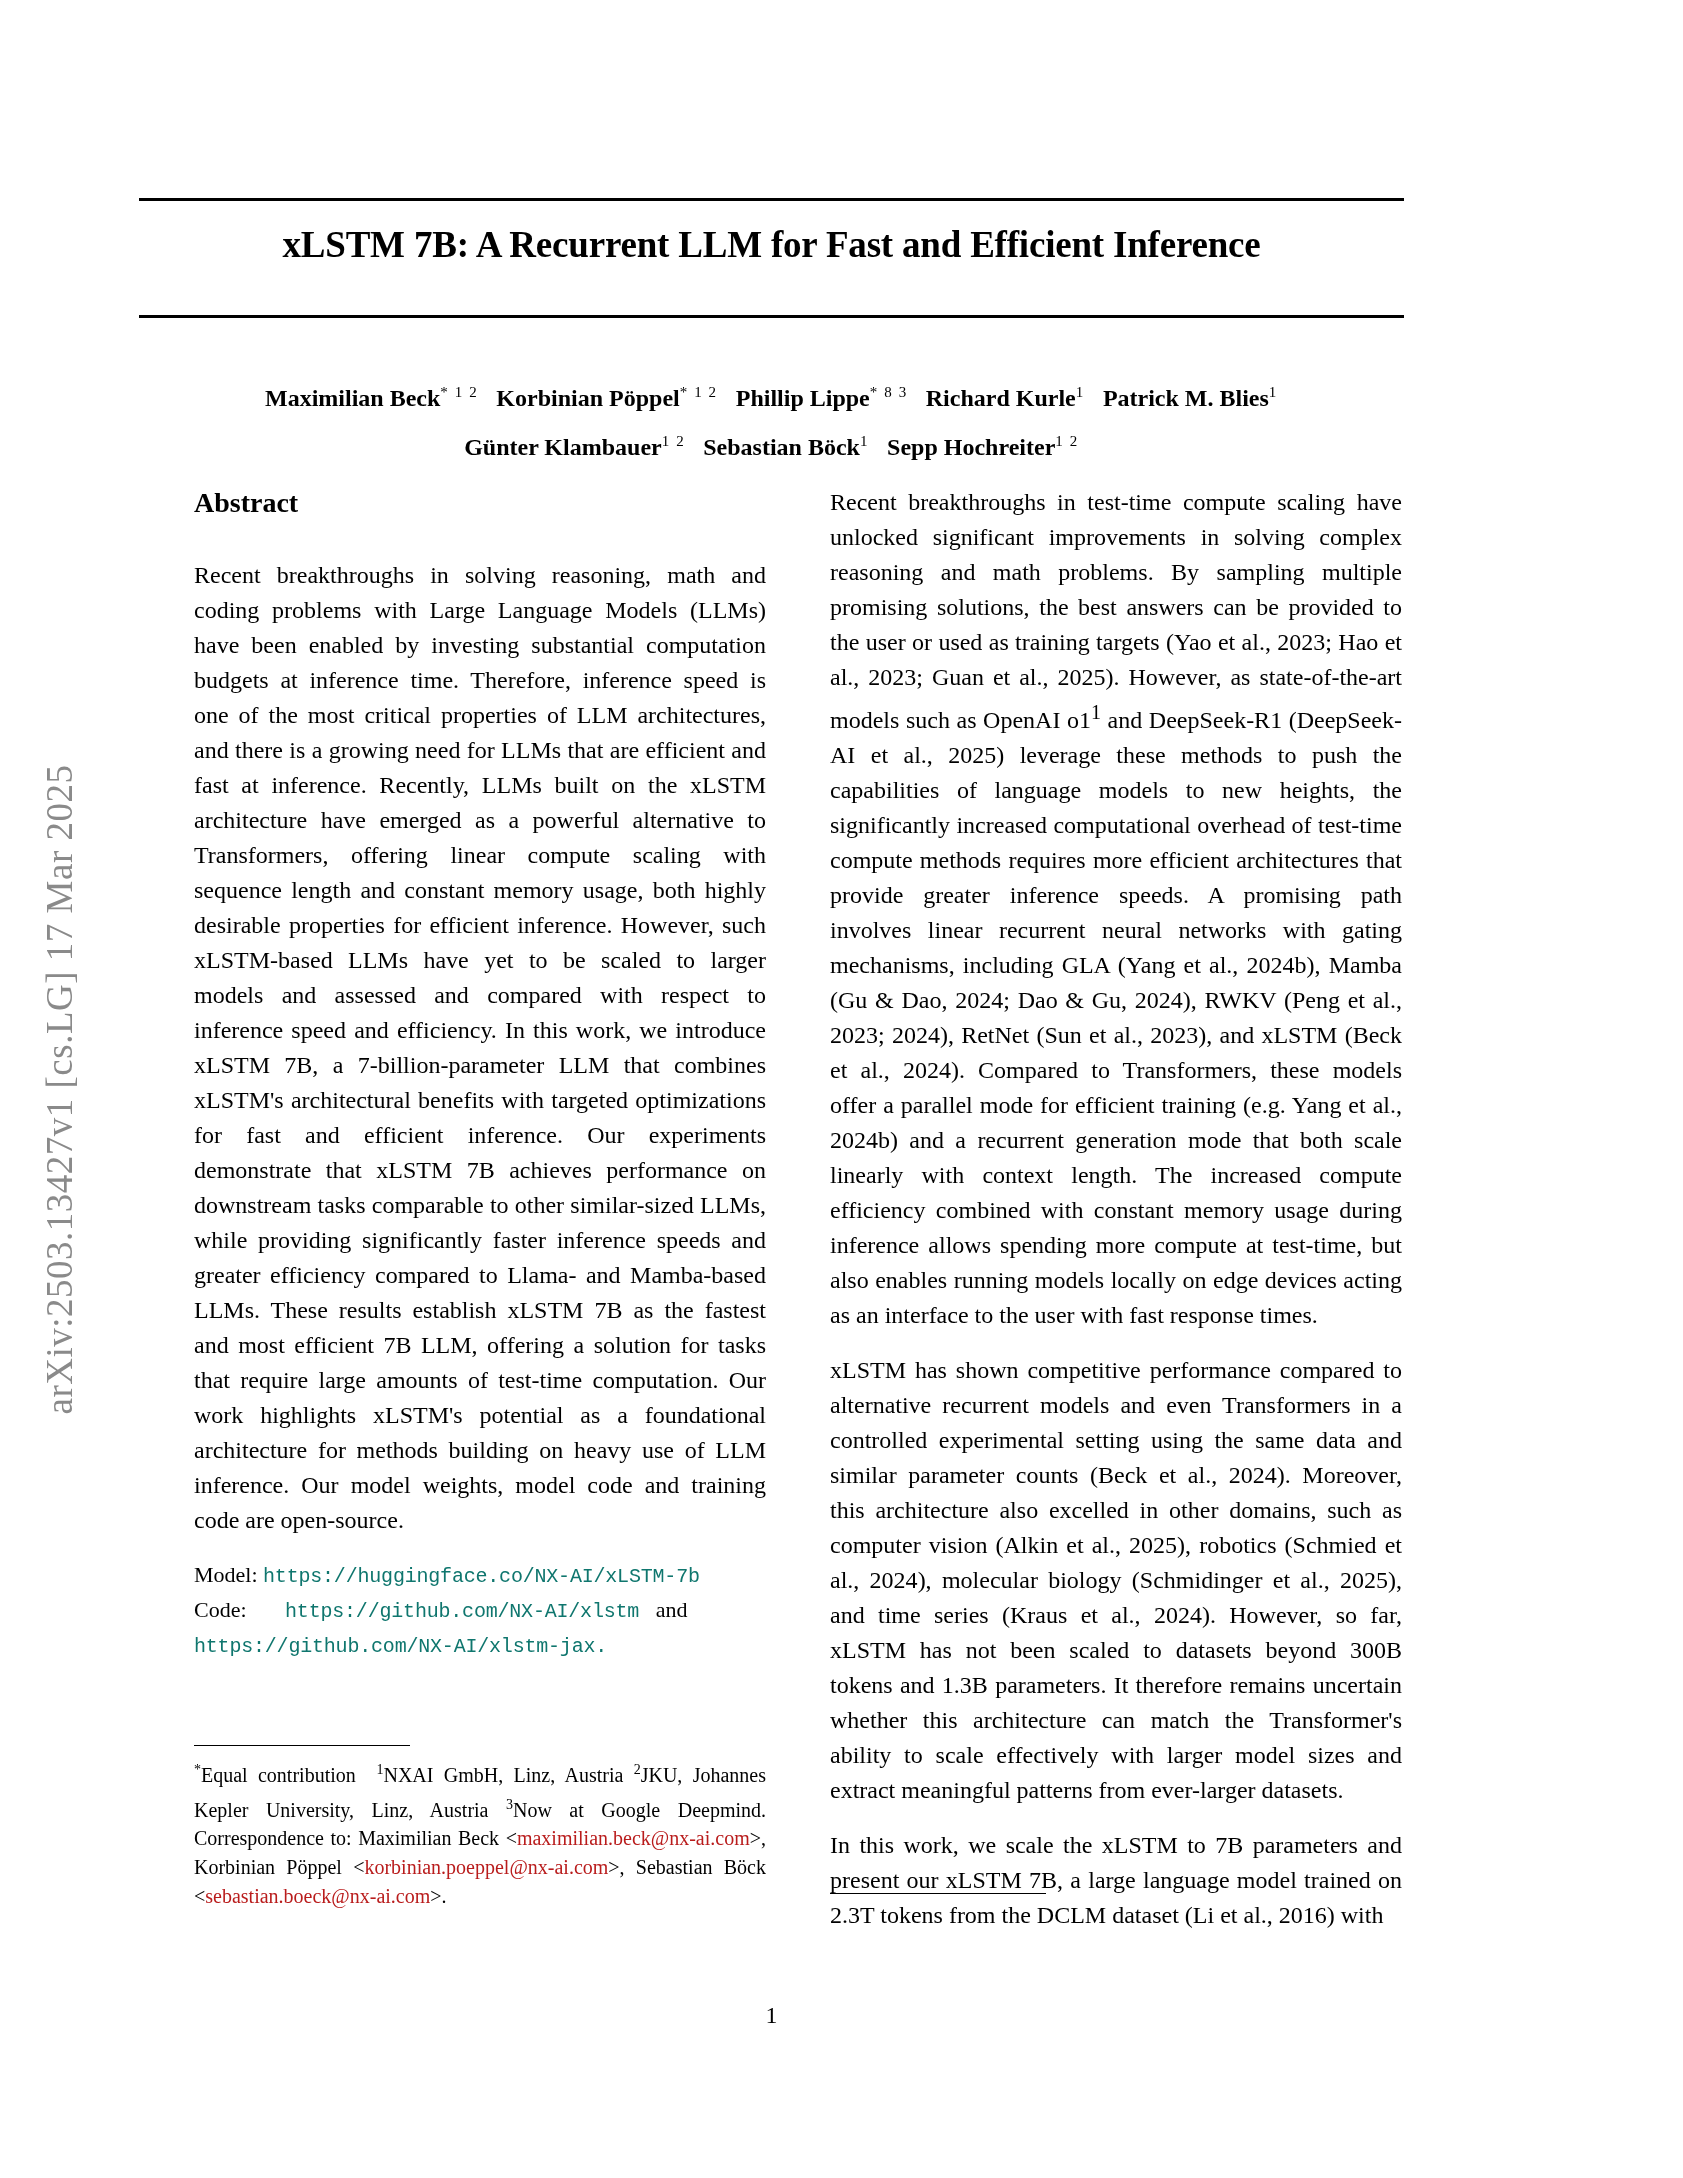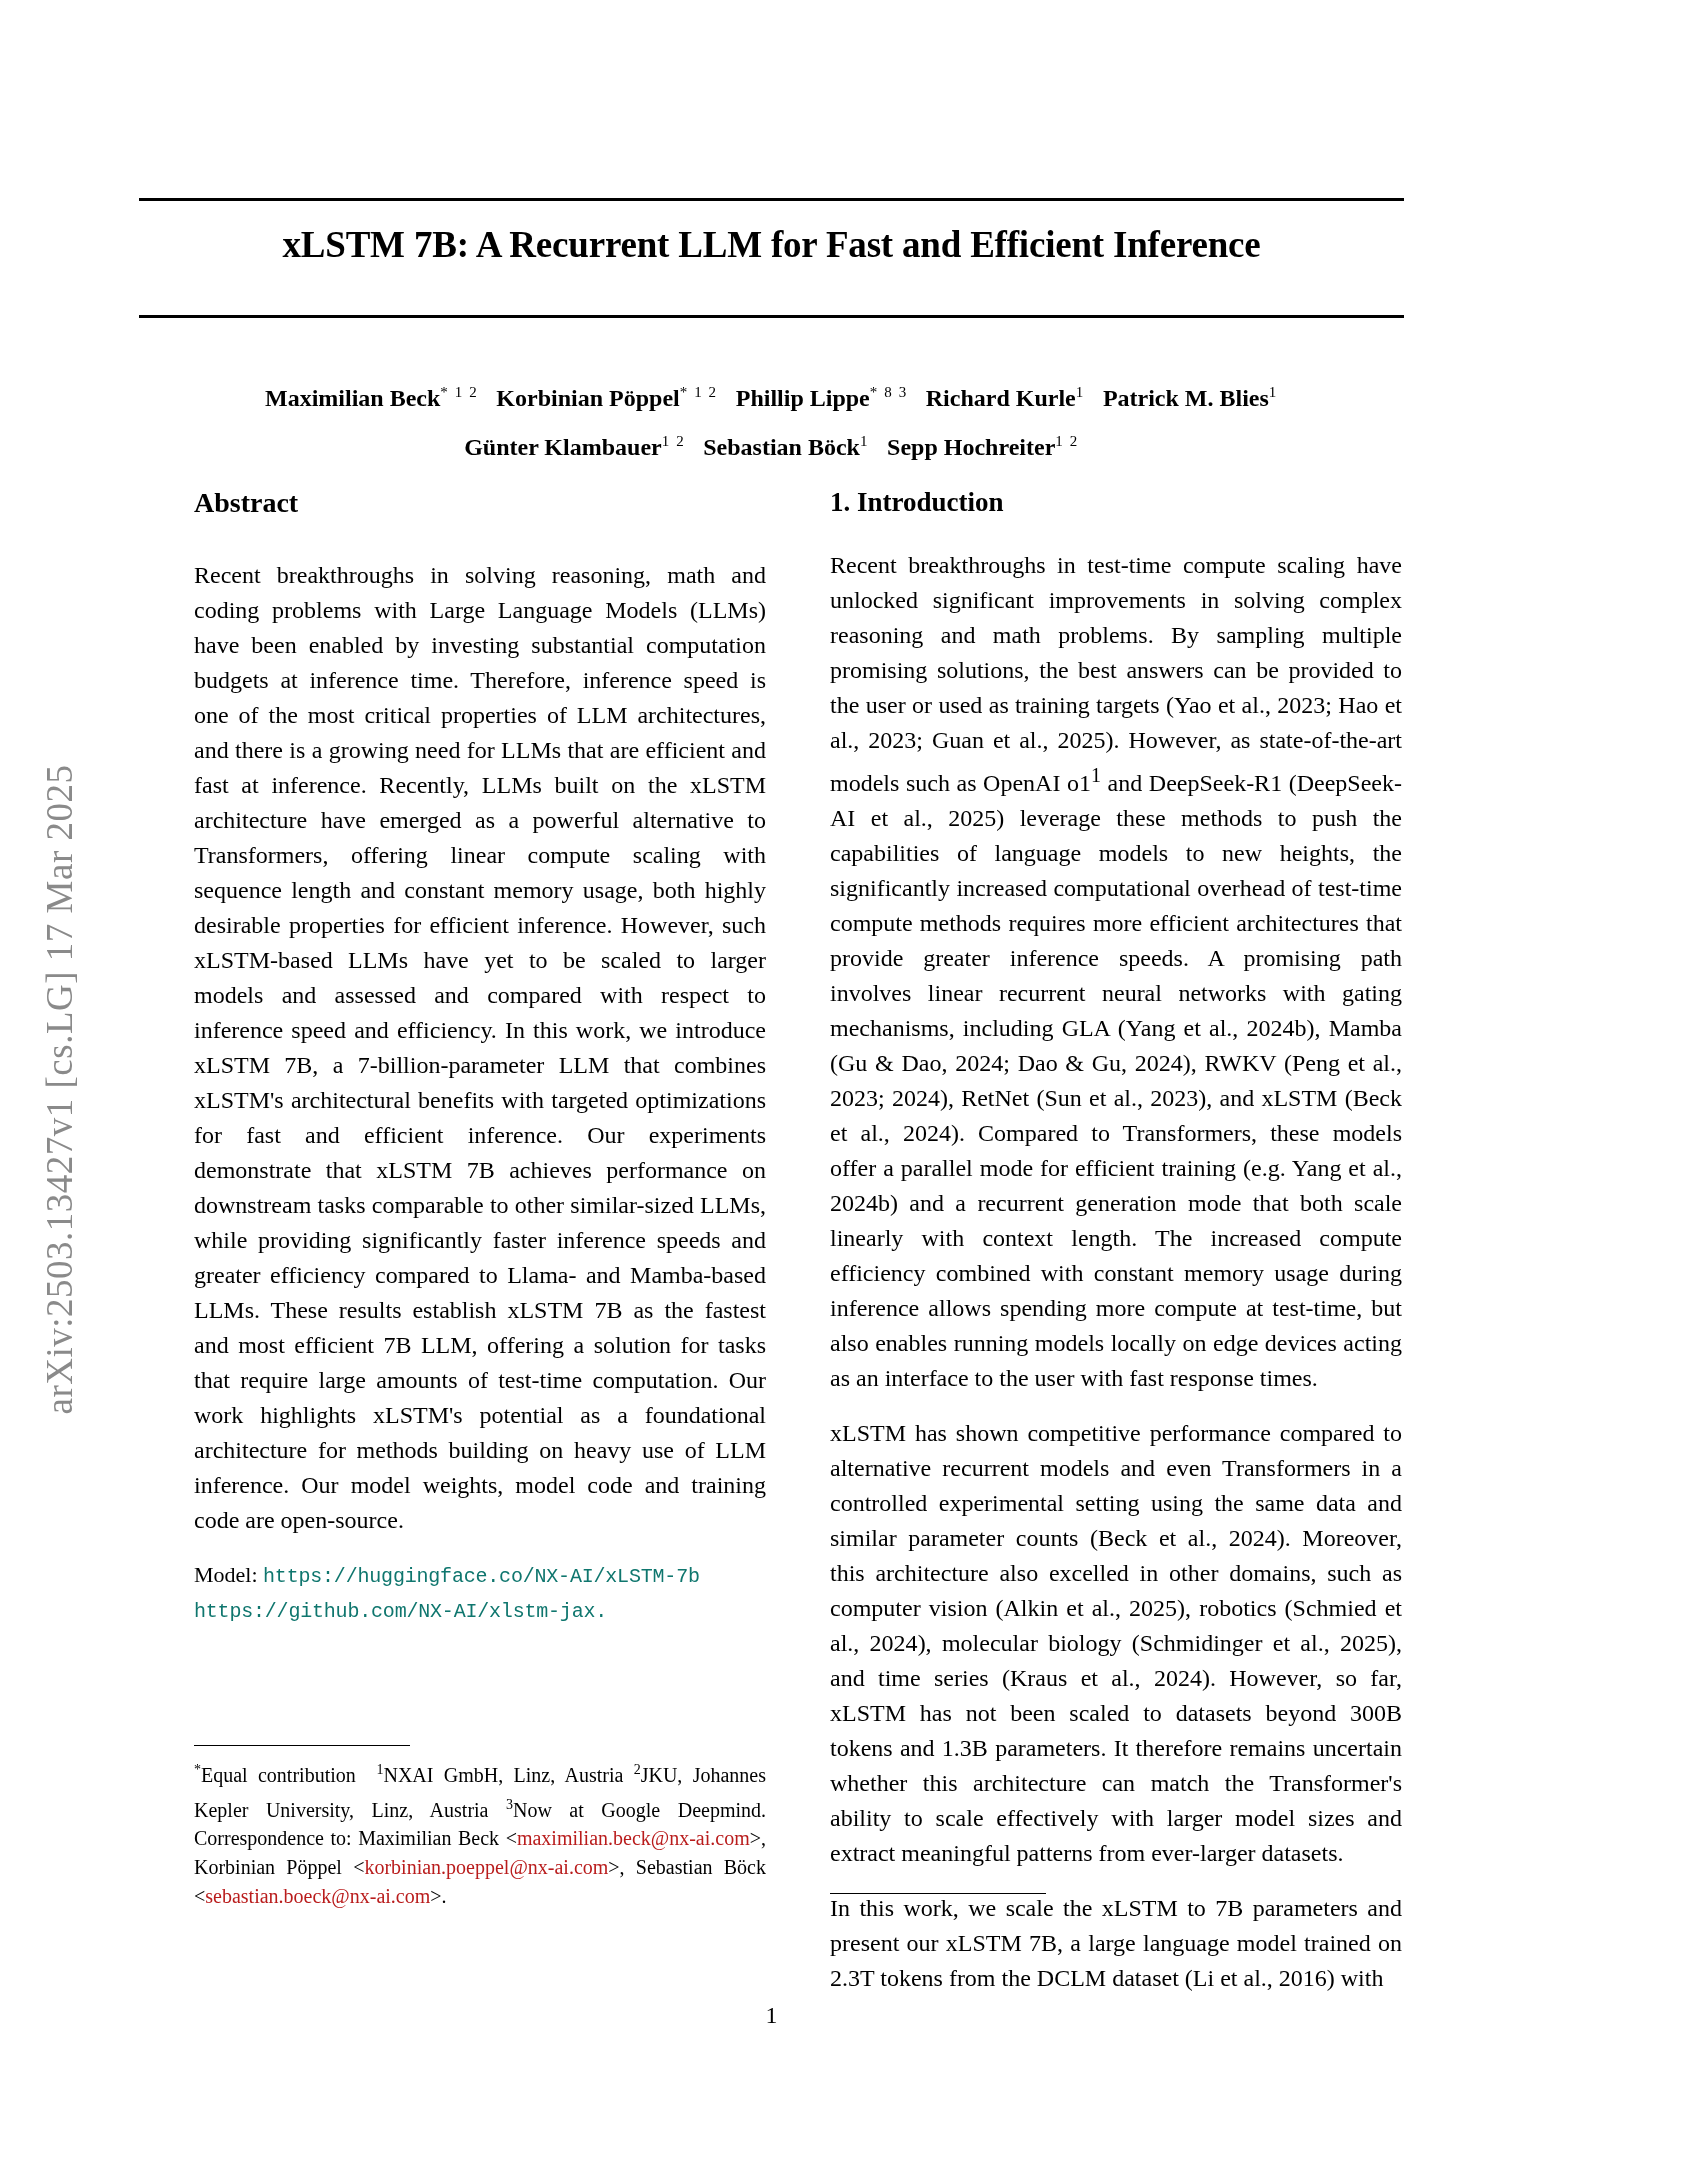--- a/index.html
+++ b/index.html
@@ -200,28 +200,32 @@
 
   <div class="col" id="col-left">
     <div class="sec-head" id="abstract-head">Abstract</div>
     <p class="body">Recent breakthroughs in solving reasoning, math and coding problems with Large Language Models (LLMs) have been enabled by investing substantial computation budgets at inference time. Therefore, inference speed is one of the most critical properties of LLM architectures, and there is a growing need for LLMs that are efficient and fast at inference. Recently, LLMs built on the xLSTM architecture have emerged as a powerful alternative to Transformers, offering linear compute scaling with sequence length and constant memory usage, both highly desirable properties for efficient inference. However, such xLSTM-based LLMs have yet to be scaled to larger models and assessed and compared with respect to inference speed and efficiency. In this work, we introduce xLSTM 7B, a 7-billion-parameter LLM that combines xLSTM's architectural benefits with targeted optimizations for fast and efficient inference. Our experiments demonstrate that xLSTM 7B achieves performance on downstream tasks comparable to other similar-sized LLMs, while providing significantly faster inference speeds and greater efficiency compared to Llama- and Mamba-based LLMs. These results establish xLSTM 7B as the fastest and most efficient 7B LLM, offering a solution for tasks that require large amounts of test-time computation. Our work highlights xLSTM's potential as a foundational architecture for methods building on heavy use of LLM inference. Our model weights, model code and training code are open-source.</p>
 
     <div class="links">
       <div class="row">
         <span class="lbl">Model:</span>
         <span class="url">https://huggingface.co/NX-AI/xLSTM-7b</span>
       </div>
+      <div class="row links-justify">
+        <span class="lbl">Code:</span>&nbsp;&nbsp;&nbsp;&nbsp;&nbsp;&nbsp;
+        <span class="url">https://github.com/NX-AI/xlstm</span>&nbsp;&nbsp;
+        <span>and</span>
+      </div>
       <div class="row">
         <span class="url">https://github.com/NX-AI/xlstm-jax.</span>
       </div>
     </div>
   </div>
 
   <div class="col" id="col-right">
-    <div class="sec-head" id="intro-head">1. Introduction</div>
 
     <p class="body"><span>Recent breakthroughs in test-time compute scaling have unlocked significant improvements in solving complex reasoning and math problems. By sampling multiple promising solutions, the best answers can be provided to the user or used as training targets (</span><span class="cite">Yao et al., 2023</span>; <span class="cite">Hao et al., 2023</span>; <span class="cite">Guan et al., 2025</span><span>). However, as state-of-the-art models such as OpenAI o1</span><sup>1</sup><span> and DeepSeek-R1 (</span><span class="cite">DeepSeek-AI et al., 2025</span><span>) leverage these methods to push the capabilities of language models to new heights, the significantly increased computational overhead of test-time compute methods requires more efficient architectures that provide greater inference speeds. A promising path involves linear recurrent neural networks with gating mechanisms, including GLA (</span><span class="cite">Yang et al., 2024b</span><span>), Mamba (</span><span class="cite">Gu &amp; Dao, 2024</span>; <span class="cite">Dao &amp; Gu, 2024</span><span>), RWKV (</span><span class="cite">Peng et al., 2023</span>; <span class="cite">2024</span><span>), RetNet (</span><span class="cite">Sun et al., 2023</span><span>), and xLSTM (</span><span class="cite">Beck et al., 2024</span><span>). Compared to Transformers, these models offer a parallel mode for efficient training (e.g. </span><span class="cite">Yang et al., 2024b</span><span>) and a recurrent generation mode that both scale linearly with context length. The increased compute efficiency combined with constant memory usage during inference allows spending more compute at test-time, but also enables running models locally on edge devices acting as an interface to the user with fast response times.</span></p>
 
     <p class="body"><span>xLSTM has shown competitive performance compared to alternative recurrent models and even Transformers in a controlled experimental setting using the same data and similar parameter counts (</span><span class="cite">Beck et al., 2024</span><span>). Moreover, this architecture also excelled in other domains, such as computer vision (</span><span class="cite">Alkin et al., 2025</span><span>), robotics (</span><span class="cite">Schmied et al., 2024</span><span>), molecular biology (</span><span class="cite">Schmidinger et al., 2025</span><span>), and time series (</span><span class="cite">Kraus et al., 2024</span><span>). However, so far, xLSTM has not been scaled to datasets beyond 300B tokens and 1.3B parameters. It therefore remains uncertain whether this architecture can match the Transformer's ability to scale effectively with larger model sizes and extract meaningful patterns from ever-larger datasets.</span></p>
 
     <p class="body last"><span>In this work, we scale the xLSTM to 7B parameters and present our xLSTM 7B, a large language model trained on 2.3T tokens from the DCLM dataset (</span><span class="cite">Li et al., 2016</span><span>) with</span></p>
   </div>
 
   <div id="fn-left-wrap">
     <hr class="footnote-rule">

